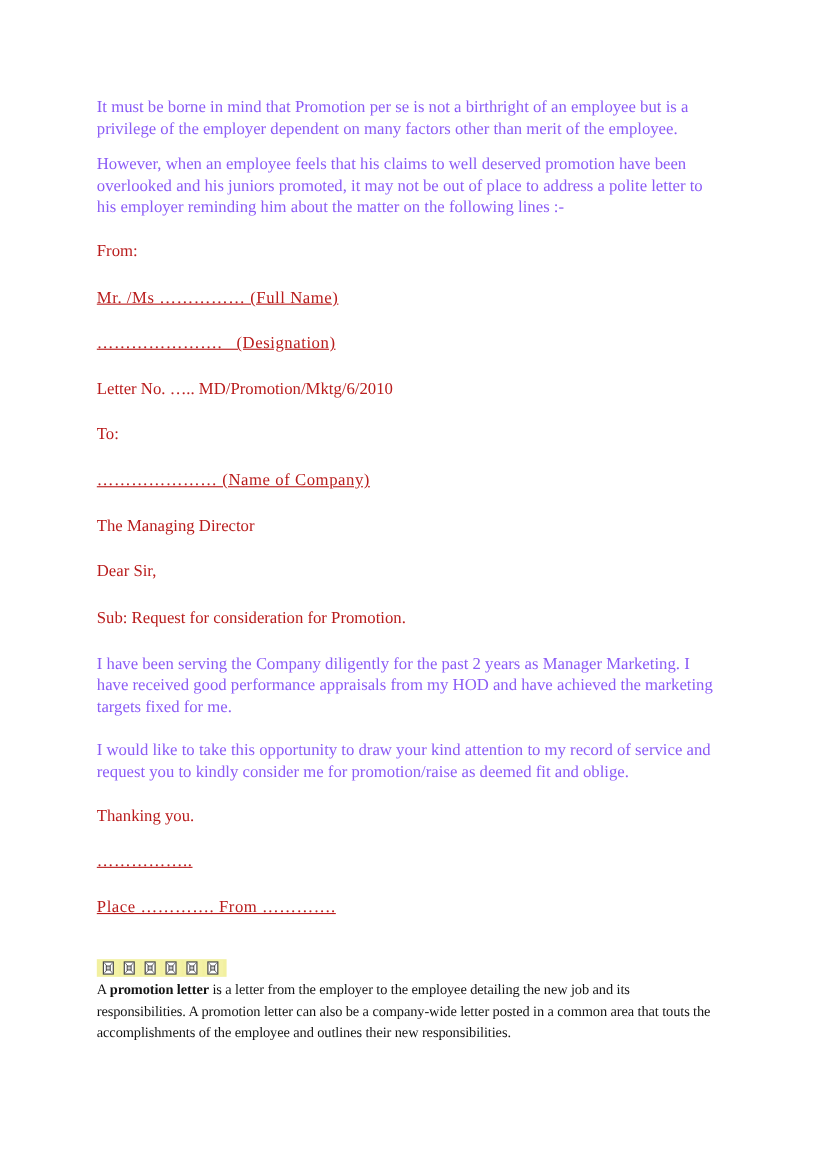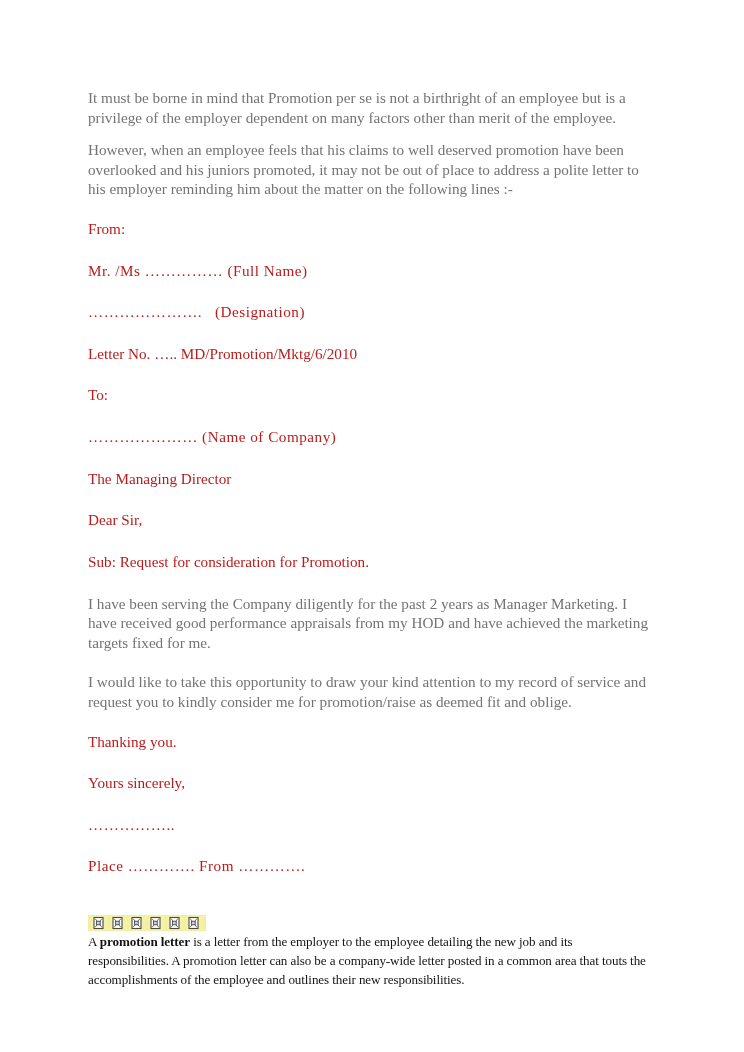--- a/index.html
+++ b/index.html
@@ -31,35 +31,36 @@
     top: 88px;
     width: 564px;
   }
   
   .serif-para {
     font-family: "Liberation Serif", "DejaVu Serif", serif;
     font-size: 15.2px;
     line-height: 1.29;
     margin: 0 0 13px 0;
     text-align: left;
-    color: #737373;
+    color: #8b5cf6;
   }
   .block-gap {
     margin-bottom: 20px;
   }
   .line-row {
     font-family: "Liberation Serif", "DejaVu Serif", serif;
     font-size: 15.2px;
     line-height: 1.29;
     margin: 0 0 22px 0;
     white-space: pre-wrap;
     color: #b91c1c;
   }
   .dots {
     letter-spacing: 0.5px;
+    text-decoration: underline;
   }
   
   .divider-wrap {
     margin: 26px 0 14px 0;
     height: 16px;
   }
   .highlight-bar {
     display: inline-block;
     background: #f2f0a0;
     padding: 1px 2px;
@@ -119,21 +120,20 @@
     <div class="line-row">Dear Sir,</div>
 
     <div class="line-row">Sub: Request for consideration for Promotion.</div>
 
     <p class="serif-para block-gap">I have been serving the Company diligently for the past 2 years as Manager Marketing. I have received good performance appraisals from my HOD and have achieved the marketing targets fixed for me.</p>
 
     <p class="serif-para block-gap">I would like to take this opportunity to draw your kind attention to my record of service and request you to kindly consider me for promotion/raise as deemed fit and oblige.</p>
 
     <div class="line-row">Thanking you.</div>
 
-    <div class="line-row">Yours sincerely,</div>
 
     <div class="line-row dots">……………..</div>
 
 
     <div class="line-row dots">Place …………. From ………….</div>
 
     <div class="divider-wrap">
       <span class="highlight-bar">
         <span class="glyph-cell">
           <svg width="17" height="14" viewBox="0 0 17 14" xmlns="http://www.w3.org/2000/svg">

